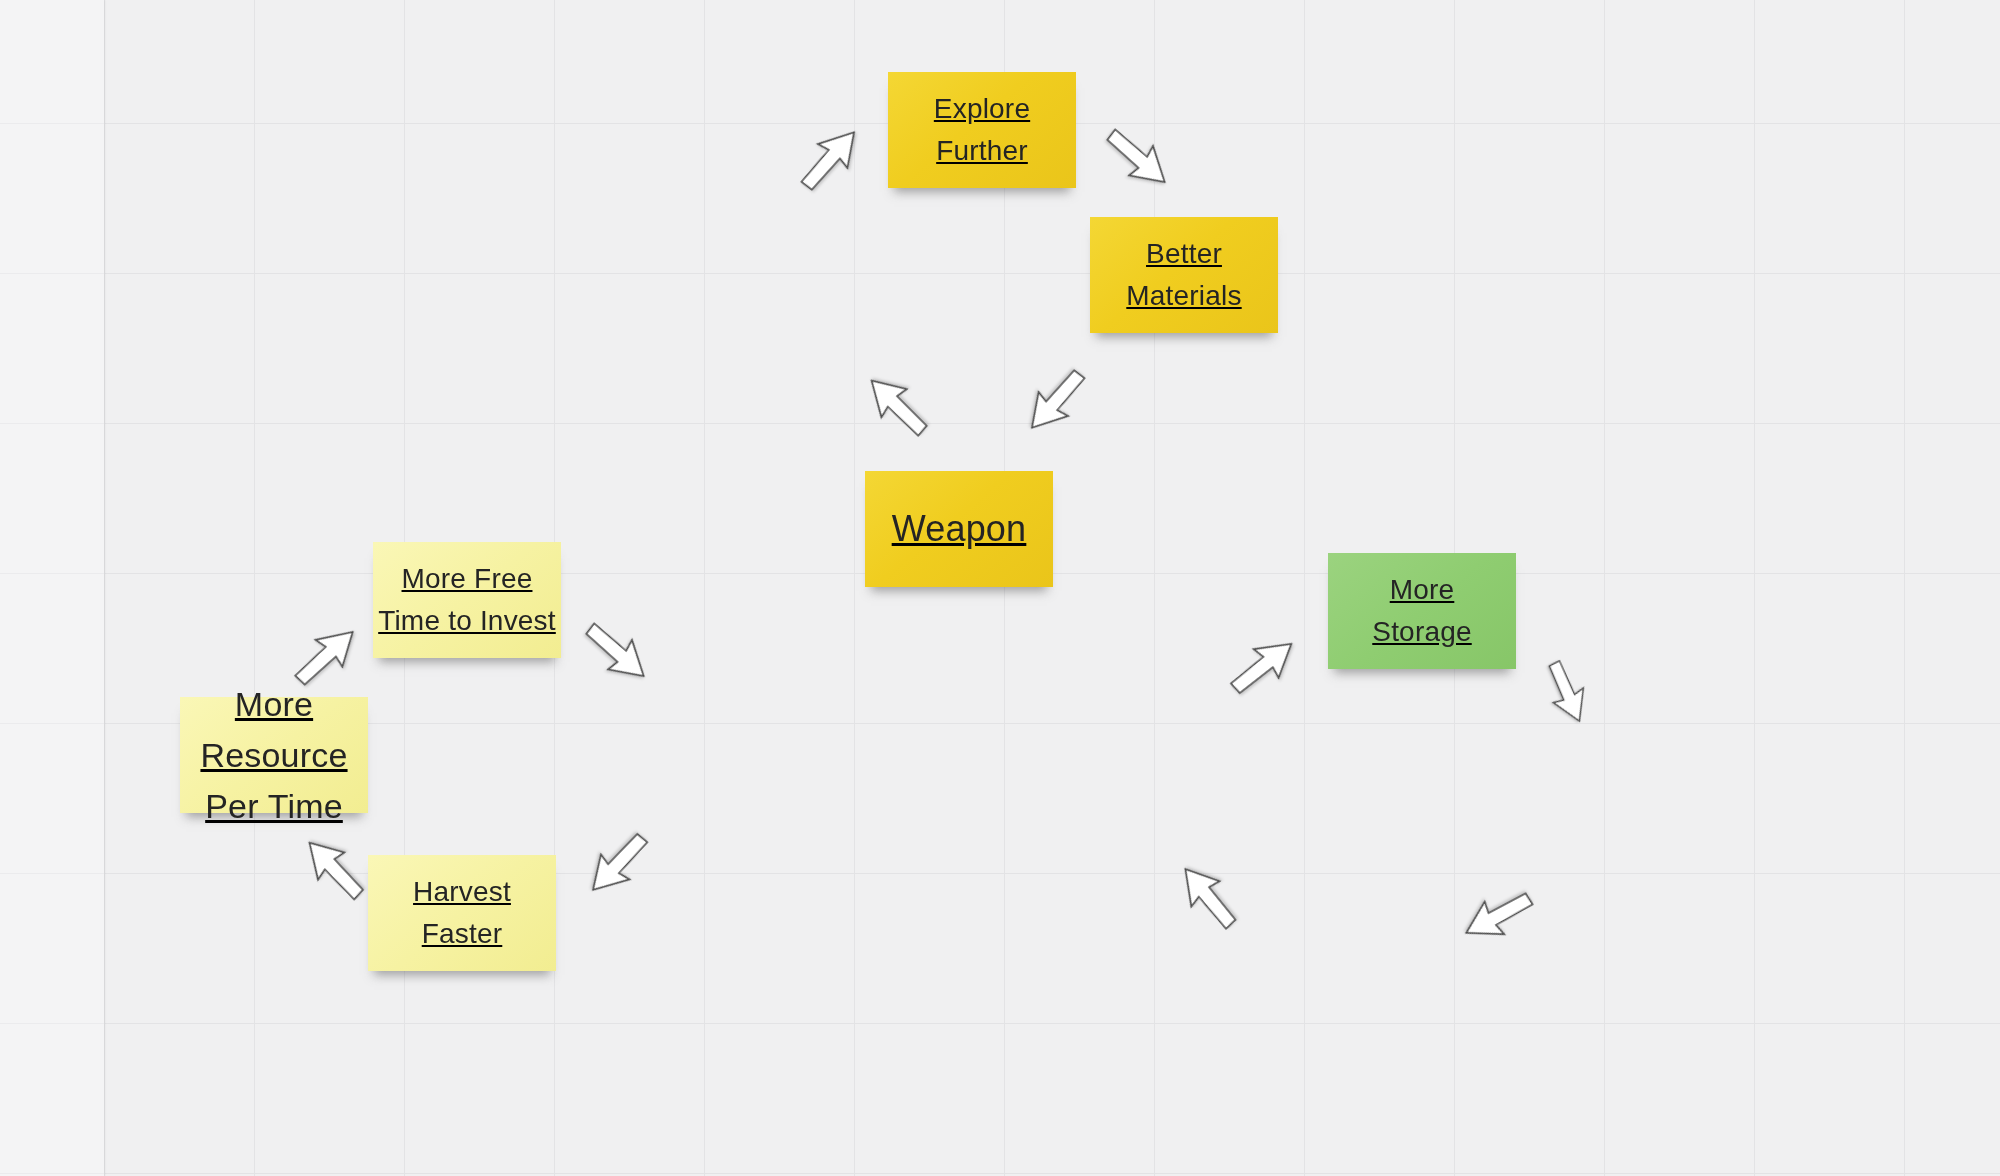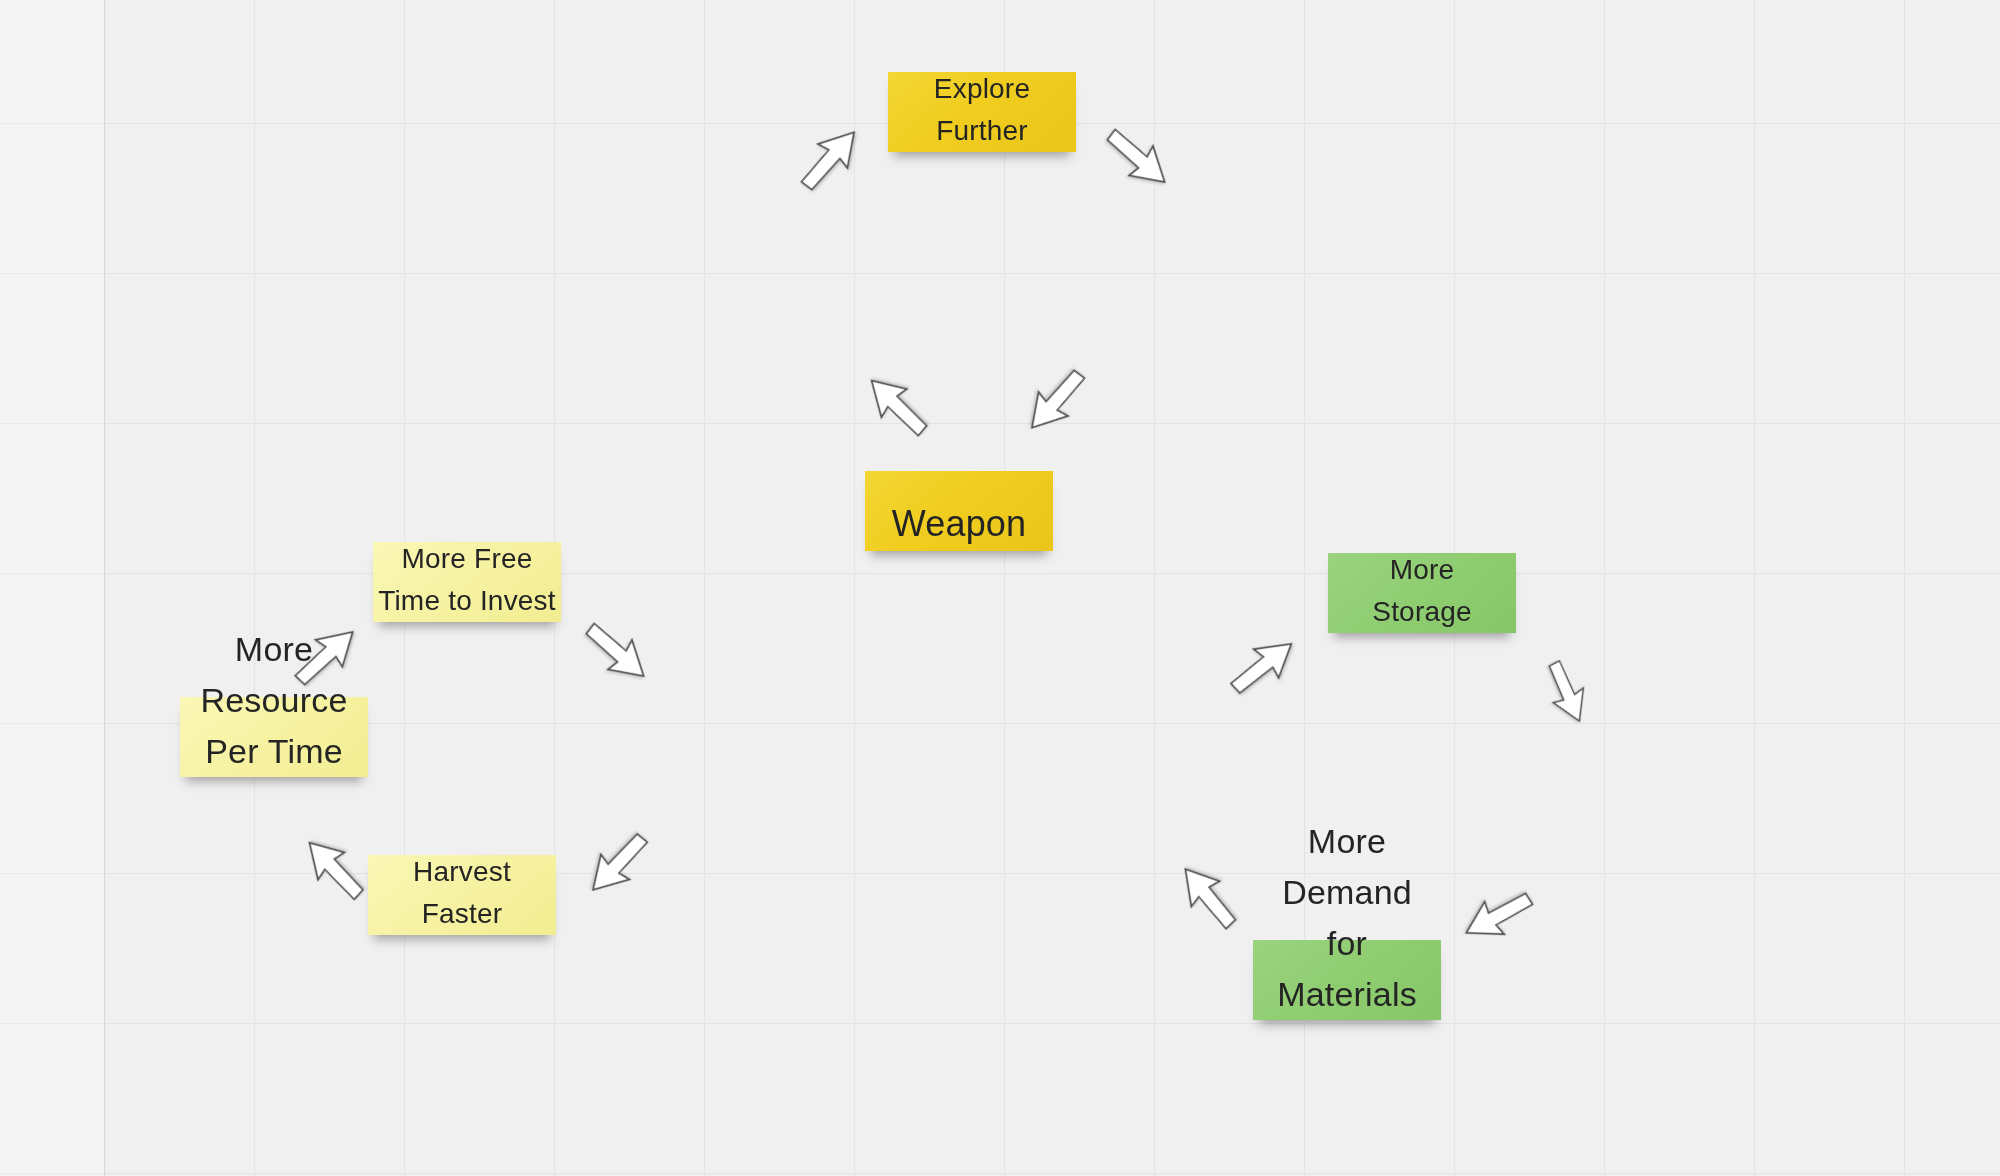--- a/index.html
+++ b/index.html
@@ -17,23 +17,24 @@
     background-position:104px 123px;
     overflow:hidden;
   }
   .left-panel-edge{
     position:absolute;left:0;top:0;width:104px;height:100%;
     background:rgba(255,255,255,.30);
     box-shadow:1px 0 2px rgba(0,0,0,.07);
     pointer-events:none;
   }
   .note{
-    position:absolute;width:188px;height:80px;
-    display:flex;align-items:flex-end;justify-content:center;
+    position:absolute;width:188px;height:116px;
+    display:flex;align-items:center;justify-content:center;
     box-shadow:0 10px 10px -6px rgba(80,80,80,.5);
+    text-decoration:underline;
   }
   .note.gold{background:linear-gradient(140deg,#f4d734 0%,#f0cd1f 45%,#eac51a 100%);}
   .note.yellow{background:linear-gradient(140deg,#faf7b6 0%,#f6f2a2 50%,#f2ed91 100%);}
   .note.green{background:linear-gradient(140deg,#9bd37f 0%,#8fcd71 50%,#87c668 100%);}
   .note-text{
     white-space:pre-line;text-align:center;color:#242424;
     line-height:1.5;letter-spacing:.2px;
   }
   .f-sm{font-size:28px;}
   .f-xs{font-size:34px;}
@@ -49,44 +50,44 @@
 </head>
 <body>
 
 <div class="board">
   <div class="left-panel-edge"></div>
 
   <div class="note gold" style="left:888px;top:72px">
     <span class="note-text f-sm">Explore
 Further</span>
   </div>
+  <div class="note gold" style="left:1090px;top:217px">
+    <span class="note-text f-sm">Better
+Materials</span>
+  </div>
   <div class="note yellow" style="left:373px;top:542px">
     <span class="note-text f-sm">More Free
 Time to Invest</span>
   </div>
 
   <div class="note gold" style="left:865px;top:471px">
     <span class="note-text f-lg">Weapon</span>
   </div>
   <div class="note yellow" style="left:180px;top:697px">
     <span class="note-text f-xs">More Resource
 Per Time</span>
   </div>
   <div class="note yellow" style="left:368px;top:855px">
     <span class="note-text f-sm">Harvest
 Faster</span>
   </div>
 
   <div class="note green" style="left:1328px;top:553px">
     <span class="note-text f-sm">More
 Storage</span>
-  </div>
-  <div class="note green" style="left:1253px;top:940px">
-    <span class="note-text f-xs">More Demand
-for Materials</span>
   </div>
 
   <div class="arrow" style="left:792px;top:137px;--rot:-48deg">
     <svg viewBox="0 0 76 44">
         <polygon points="2,16 44,15 41,3 74,22 43,41 45,29 3,29"></polygon>
       </svg>
   </div>
   <div class="arrow" style="left:1100px;top:136px;--rot:42deg">
     <svg viewBox="0 0 76 44">
         <polygon points="2,16 44,15 41,3 74,22 43,41 45,29 3,29"></polygon>

